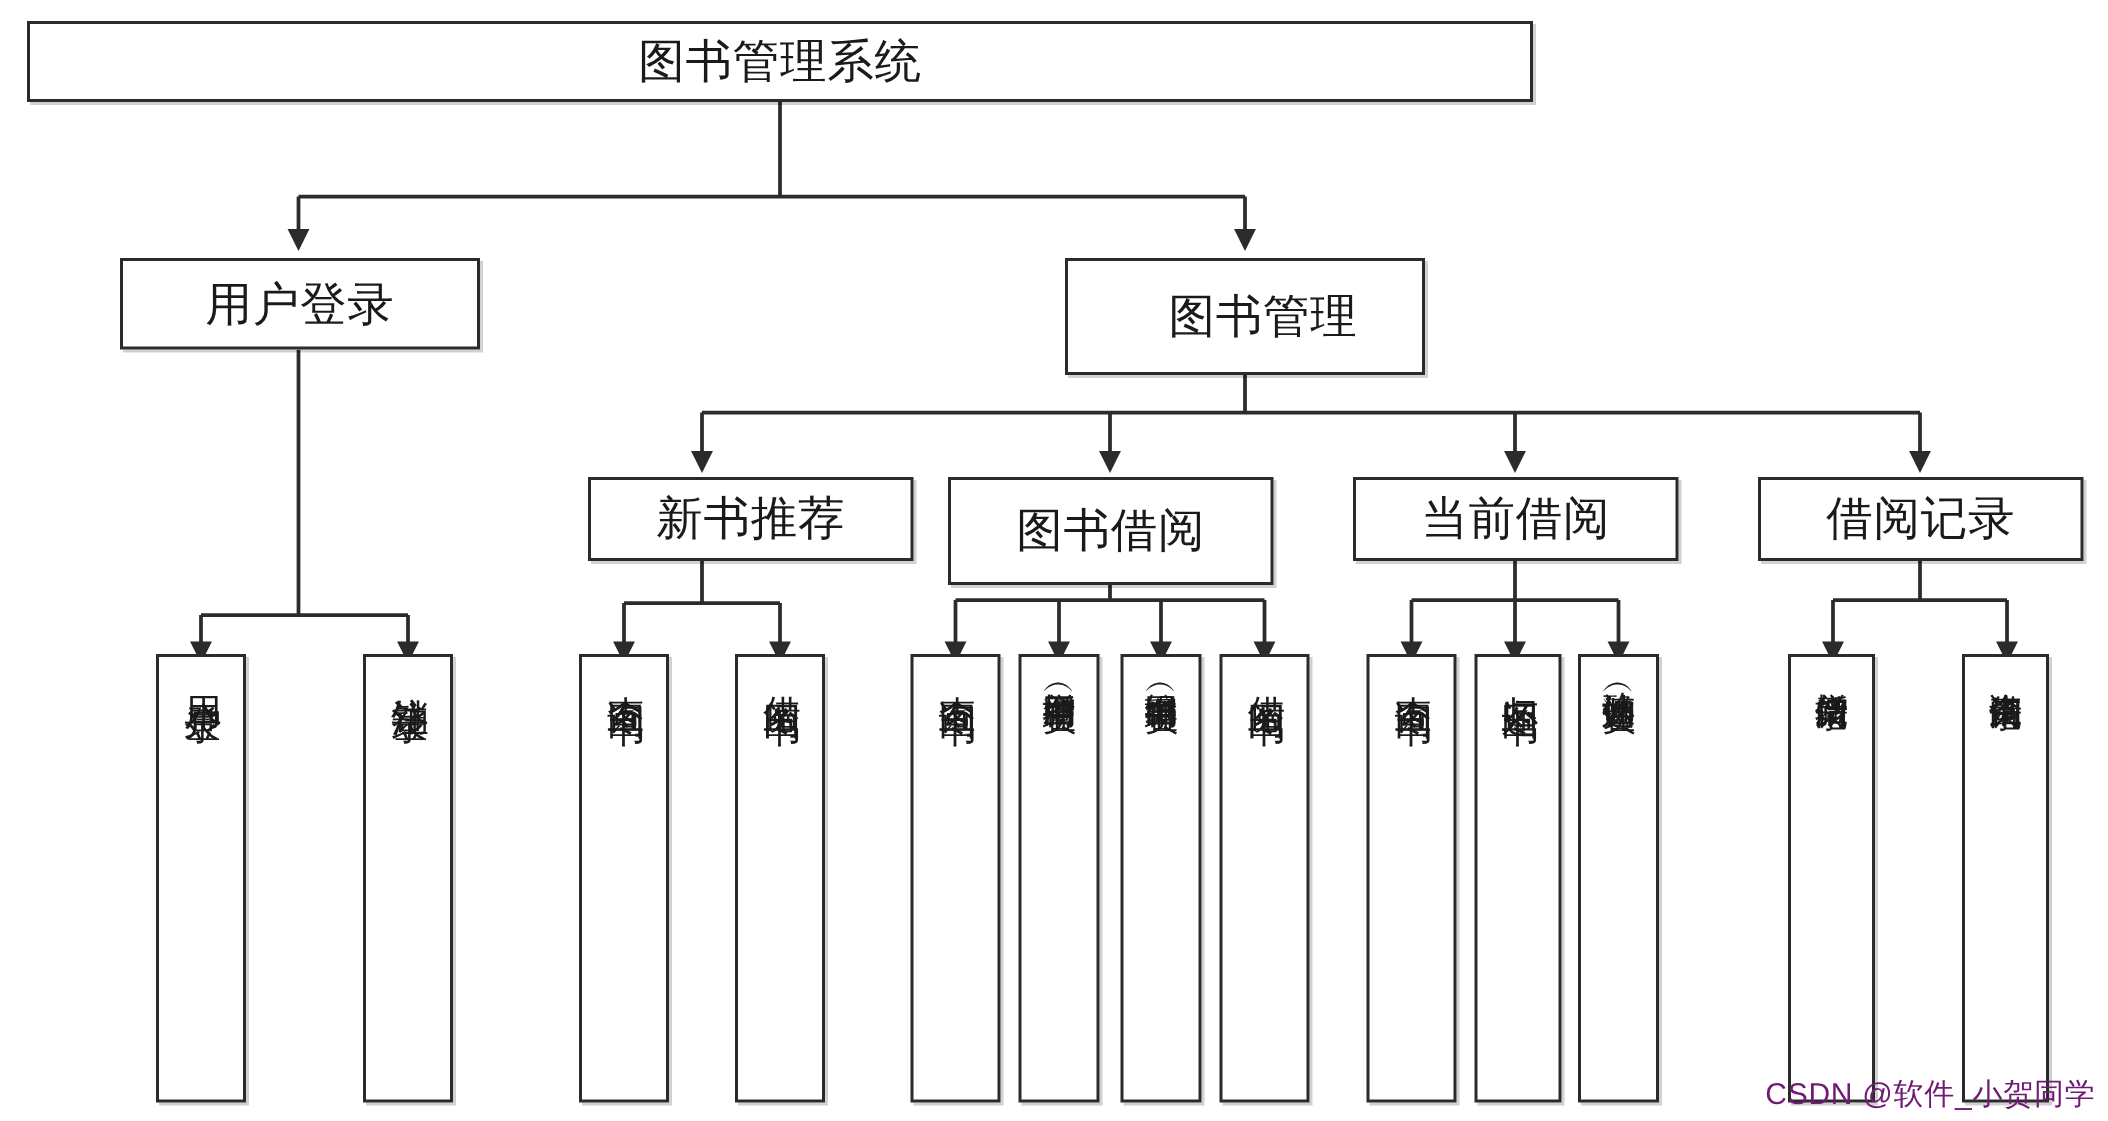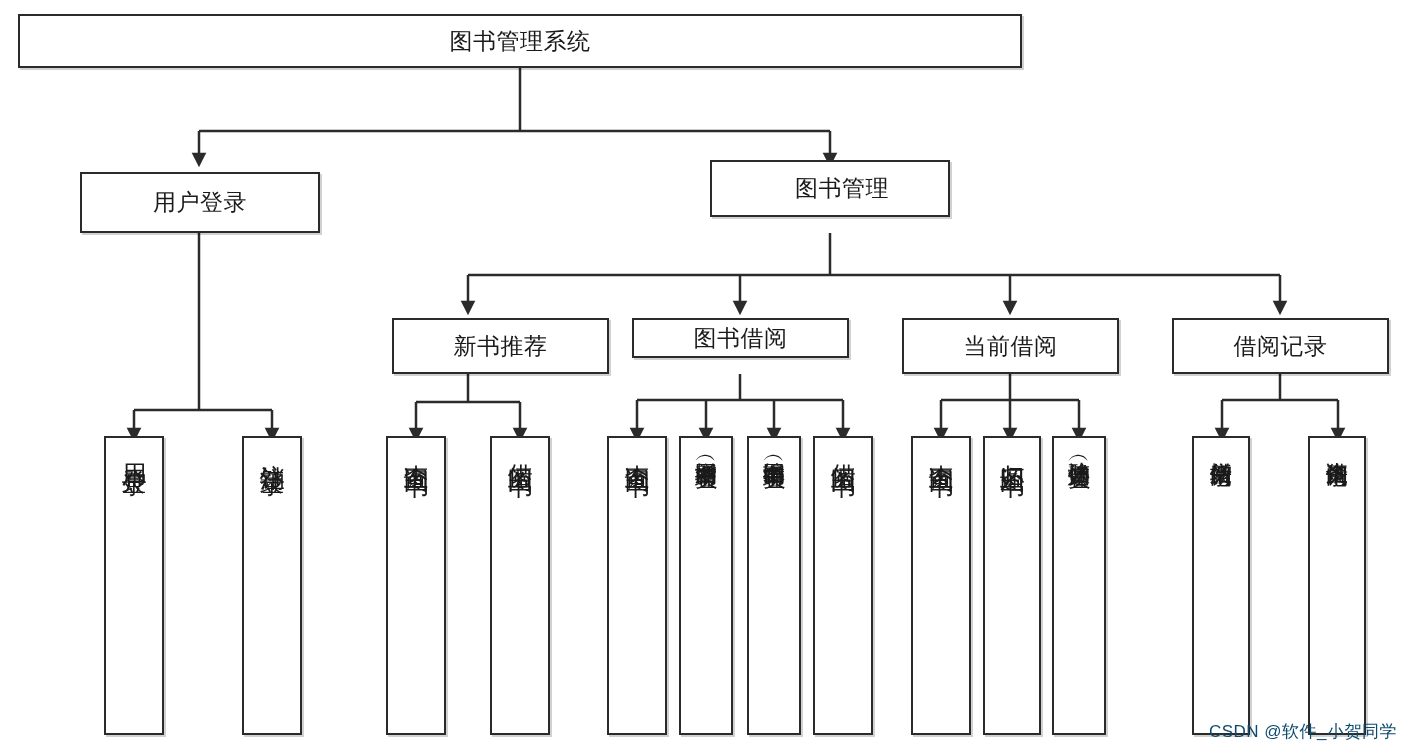--- a/index.html
+++ b/index.html
@@ -36,21 +36,21 @@
     color: #1a1a1a;
     box-shadow: 2px 2px 0 rgba(0,0,0,0.18);
   }
   .node .lbl {
     display: block;
     text-align: center;
     line-height: 1.15;
     white-space: nowrap;
   }
   .node.h .lbl {
-    font-size: 23px;
+    font-size: 31px;
     letter-spacing: 0.5px;
   }
   .node.v {
     align-items: flex-start;
     padding-top: 6px;
   }
   .node.v .lbl {
     writing-mode: vertical-rl;
     text-orientation: upright;
     font-size: 25px;
@@ -59,22 +59,22 @@
     white-space: nowrap;
   }
   .node.v.small .lbl {
     font-size: 22px;
     letter-spacing: 1px;
   }
   .watermark {
     position: absolute;
     right: 8px;
     bottom: 4px;
-    font-size: 17px;
-    color: #0c4a6e;
+    font-size: 20px;
+    color: #701a75;
     white-space: nowrap;
     letter-spacing: 0.5px;
   }
 </style>
 </head>
 <body>
 
 <div id="canvas">
 
   <svg class="edges" viewBox="0 0 1405 747" xmlns="http://www.w3.org/2000/svg">
@@ -128,29 +128,29 @@
   </svg>
 
   <div class="node h" style="left:18px; top:14px; width:1004px; height:54px;">
     <span class="lbl">图书管理系统</span>
   </div>
 
   <div class="node h" style="left:80px; top:172px; width:240px; height:61px;">
     <span class="lbl">用户登录</span>
   </div>
 
-  <div class="node h" style="left:710px; top:160px; width:240px; height:57px;padding-left:24px;">
+  <div class="node h" style="left:710px; top:172px; width:240px; height:78px;padding-left:24px;">
     <span class="lbl">图书管理</span>
   </div>
 
   <div class="node h" style="left:360px; top:318px; width:217px; height:56px;margin-left:32px;">
     <span class="lbl">新书推荐</span>
   </div>
 
-  <div class="node h" style="left:632px; top:318px; width:217px; height:40px;">
+  <div class="node h" style="left:632px; top:318px; width:217px; height:72px;">
     <span class="lbl">图书借阅</span>
   </div>
 
   <div class="node h" style="left:1172px; top:318px; width:217px; height:56px;">
     <span class="lbl">借阅记录</span>
   </div>
 
   <div class="node h" style="left:902px; top:318px; width:217px; height:56px;">
     <span class="lbl">当前借阅</span>
   </div>

